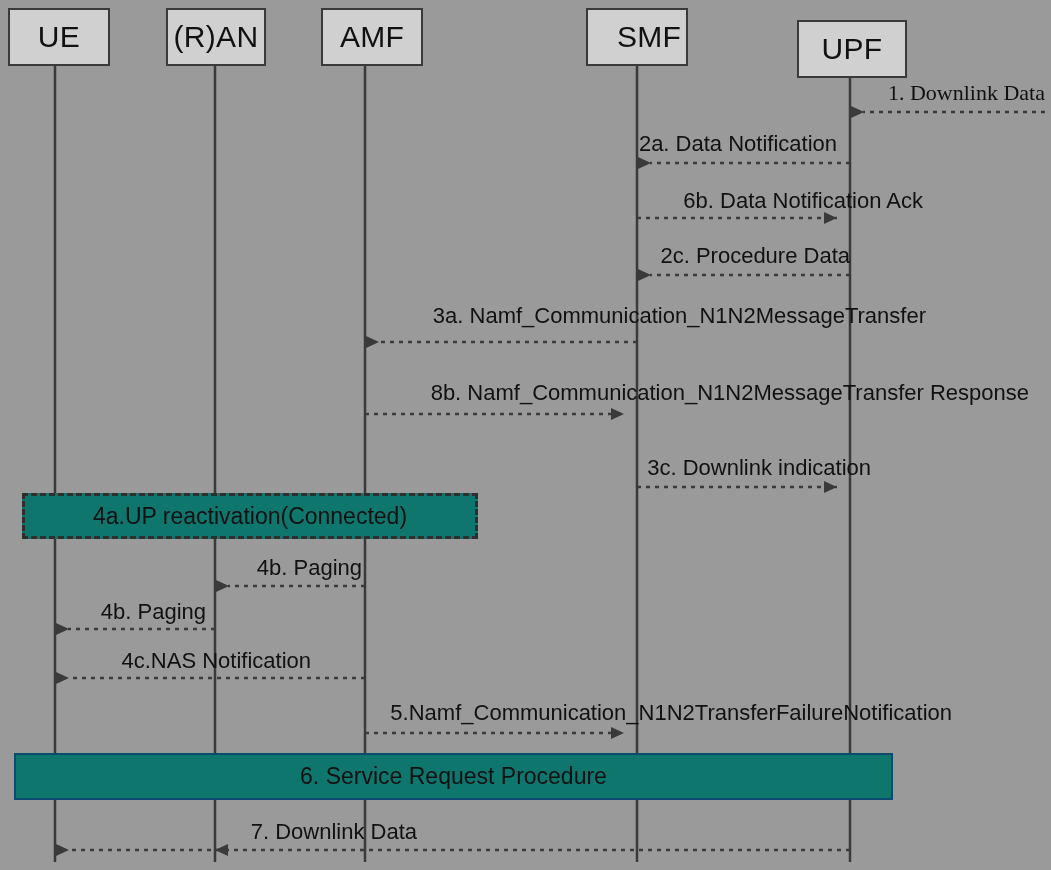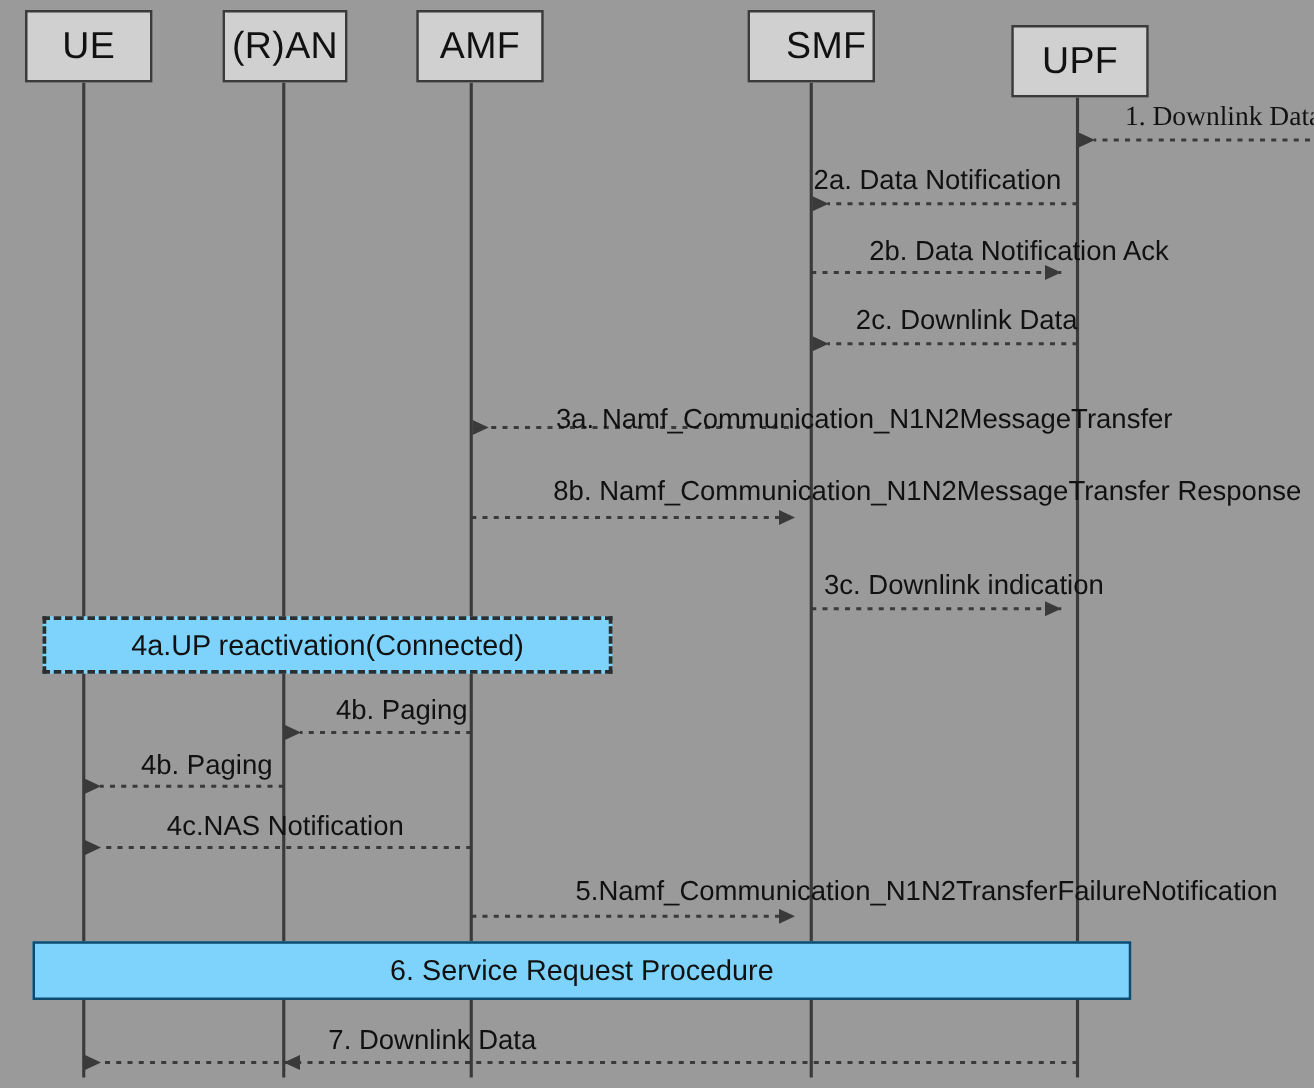--- a/index.html
+++ b/index.html
@@ -3,21 +3,21 @@
 <meta charset="utf-8">
 <style>
   html,body{margin:0;padding:0;}
   body{
     width:1051px;height:870px;
     background:#9a9a9a;
     font-family:"Liberation Sans", sans-serif;
     overflow:hidden;
     position:relative;
   }
-  #canvas{position:absolute;inset:0;width:857px;height:870px;margin-left:12px;}
+  #canvas{position:absolute;inset:0;width:857px;height:870px;}
   .svg-layer{position:absolute;left:0;top:0;}
 
   
   .head-box{
     position:absolute;
     background:#d0d0d0;
     border:2px solid #3a3a3a;
     box-sizing:border-box;
     display:flex;align-items:center;justify-content:center;
     color:#111;
@@ -33,21 +33,21 @@
     font-size:22px;
     line-height:1;
     white-space:nowrap;
   }
   .msg-label.right{transform:translateX(-100%);}
 
   
   .frag-box{
     position:absolute;
     box-sizing:border-box;
-    background:#7dd3fc;
+    background:#0f766e;
     display:flex;align-items:center;justify-content:center;
     color:#111;
     font-size:23px;
     line-height:1;
     white-space:nowrap;
   }
   .frag-box.dashed{border:3px dashed #2e2e2e;}
   .frag-box.solid{border:2px solid #0c4a6e;}
 </style>
 </head>
@@ -100,29 +100,29 @@
       <div class="head-box" style="left: 586px; top: 8px; width: 102px; height: 58px; padding-left: 24px;">
         <span>SMF</span>
       </div>
       <div class="head-box" style="left: 797px; top: 20px; width: 110px; height: 58px; align-items: center;">
         <span>UPF</span>
       </div>
     </div>
   <div id="labels">
       <div class="msg-label right" style="left: 1045px; top: 82px; font-family: Liberation Serif, serif;">1. Downlink Data</div>
       <div class="msg-label right" style="left: 837px; top: 133px;">2a. Data Notification</div>
-      <div class="msg-label right" style="left: 923px; top: 190px;">2b. Data Notification Ack</div>
-      <div class="msg-label right" style="left: 850px; top: 245px;">2c. Downlink Data</div>
-      <div class="msg-label right" style="left: 926px; top: 324px; text-align: center;">3a. Namf_Communication_N1N2MessageTransfer</div>
+      <div class="msg-label right" style="left: 923px; top: 190px;">6b. Data Notification Ack</div>
+      <div class="msg-label right" style="left: 850px; top: 245px;">2c. Procedure Data</div>
+      <div class="msg-label right" style="left: 926px; top: 305px; text-align: center;">3a. Namf_Communication_N1N2MessageTransfer</div>
       <div class="msg-label right" style="left: 1029px; top: 382px;">8b. Namf_Communication_N1N2MessageTransfer Response</div>
       <div class="msg-label right" style="left: 871px; top: 457px;">3c. Downlink indication</div>
       <div class="msg-label right" style="left: 362px; top: 557px;">4b. Paging</div>
       <div class="msg-label right" style="left: 206px; top: 601px;">4b. Paging</div>
       <div class="msg-label right" style="left: 311px; top: 650px;">4c.NAS Notification</div>
-      <div class="msg-label right" style="left: 1010px; top: 702px;">5.Namf_Communication_N1N2TransferFailureNotification</div>
+      <div class="msg-label right" style="left: 952px; top: 702px;">5.Namf_Communication_N1N2TransferFailureNotification</div>
       <div class="msg-label right" style="left: 417px; top: 821px;">7. Downlink Data</div>
     </div>
   <div id="fragments">
       <div class="frag-box dashed" style="left: 22px; top: 493px; width: 456px; height: 46px;">
         <span>4a.UP reactivation(Connected)</span>
       </div>
       <div class="frag-box solid" style="left: 14px; top: 753px; width: 879px; height: 47px;">
         <span>6. Service Request Procedure</span>
       </div>
     </div>

